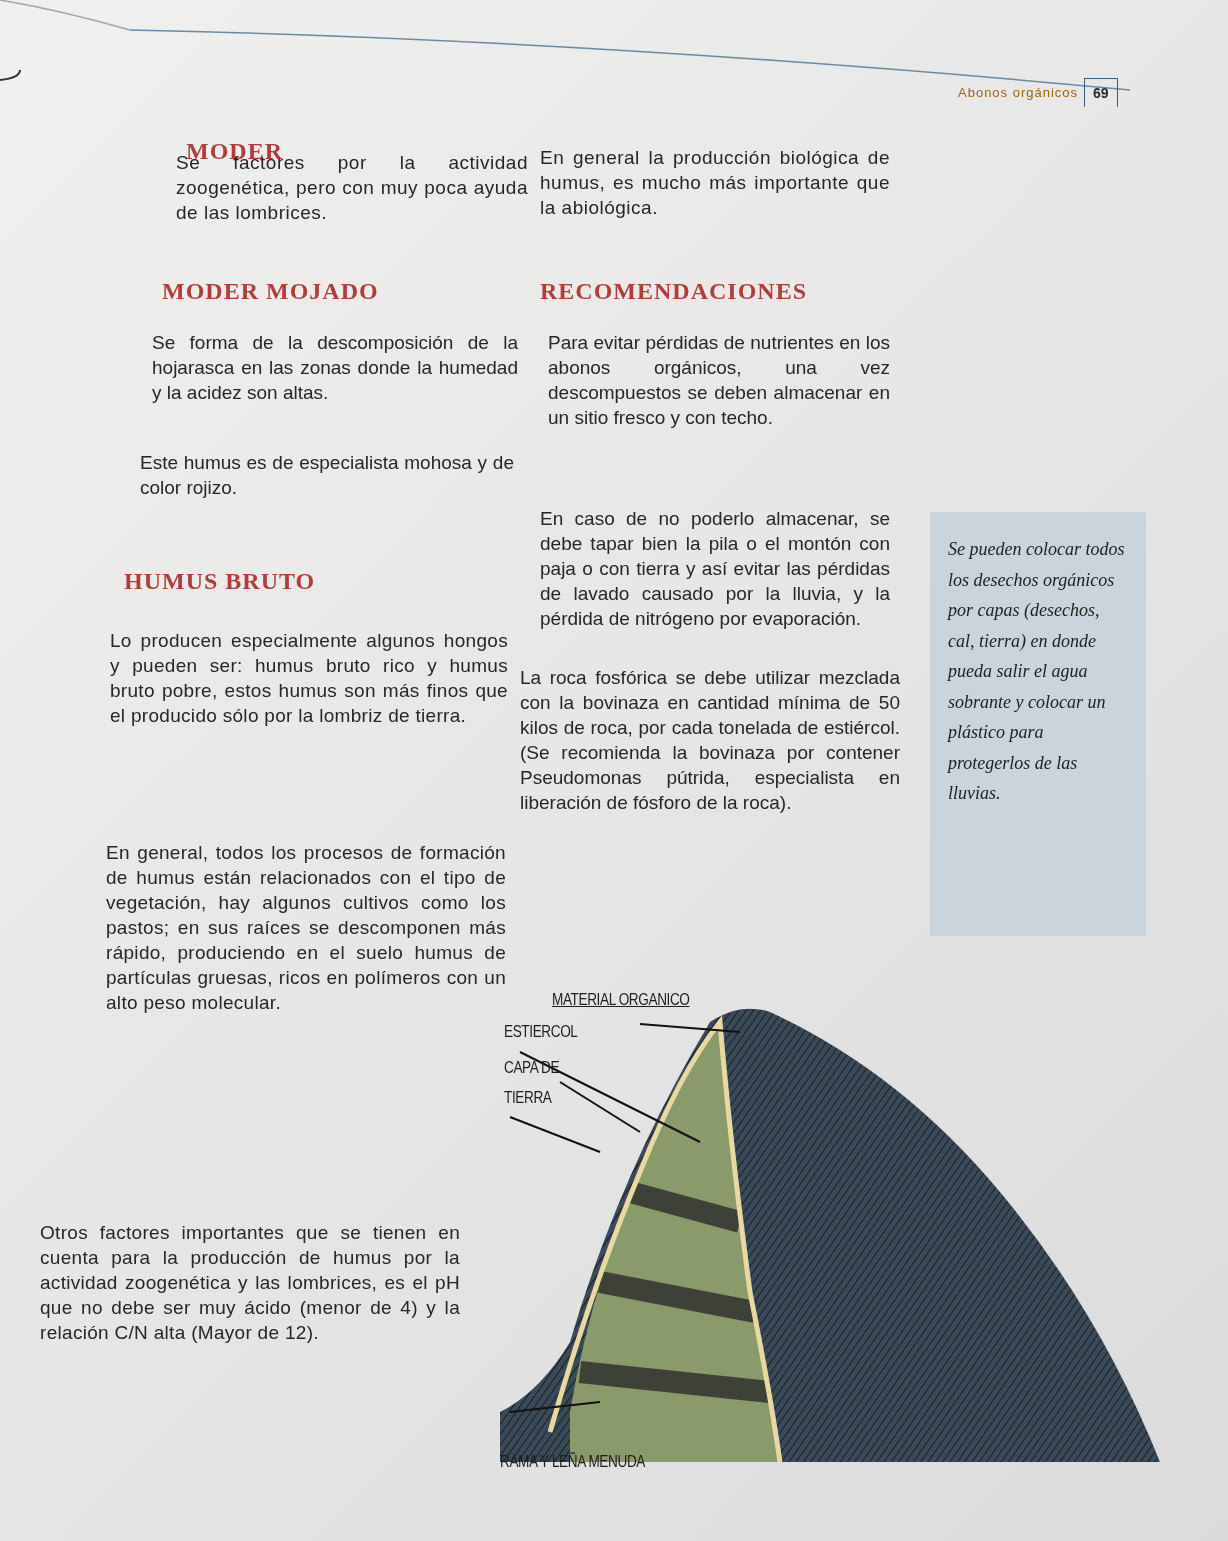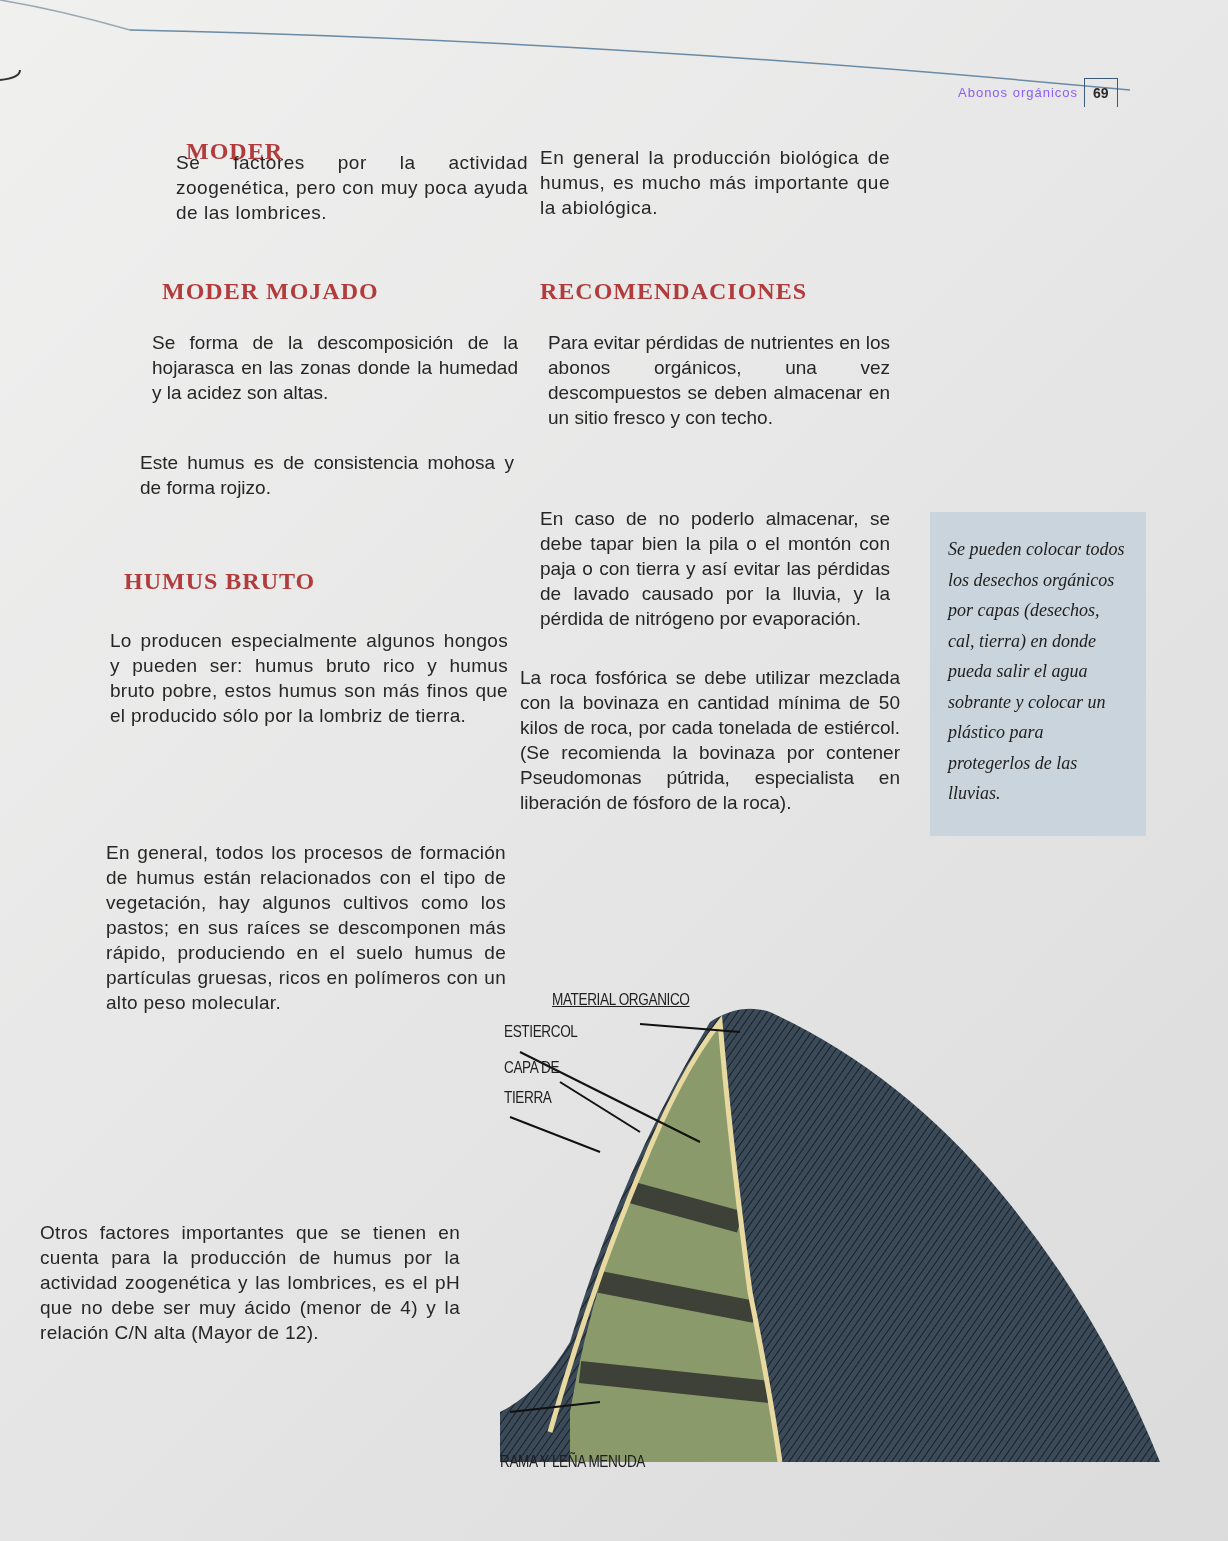--- a/index.html
+++ b/index.html
@@ -1,25 +1,25 @@
 <!DOCTYPE html>
 <html><head>
 <meta charset="utf-8">
 <style>
   html,body{margin:0;padding:0;}
   body{width:1228px;height:1541px;position:relative;overflow:hidden;
     background:linear-gradient(135deg,#f0f0ef 0%,#e6e7e6 45%,#dadbda 100%);
     font-family:"Liberation Sans",sans-serif;color:#2a2a2a;}
   .page-edge{position:absolute;left:0;top:0;width:1228px;height:1541px;pointer-events:none;}
   .header{position:absolute;left:958px;top:78px;display:flex;align-items:center;}
-  .header-title{font-size:13px;letter-spacing:1px;color:#8b5cf6;}
+  .header-title{font-size:13px;letter-spacing:1px;color:#a16207;}
   .page-num{margin-left:6px;border:1px solid #3a5a7a;border-bottom:none;padding:6px 8px;font-weight:bold;font-size:14px;}
   .heading{position:absolute;font-family:"Liberation Serif",serif;font-weight:bold;color:#b23c3c;font-size:24px;letter-spacing:1px;}
   .para{position:absolute;font-size:19px;line-height:25px;text-align:justify;color:#262626;}
-  .sidebar{position:absolute;left:930px;top:512px;width:216px;height:324px;background:#c9d4dc;}
+  .sidebar{position:absolute;left:930px;top:512px;width:216px;height:424px;background:#c9d4dc;}
   .sidebar-text{position:absolute;left:18px;top:22px;width:180px;font-family:"Liberation Serif",serif;font-style:italic;font-size:18px;line-height:30.5px;color:#1e1e1e;}
   .diagram{position:absolute;left:480px;top:992px;width:700px;height:500px;}
   .label{position:absolute;font-family:"Liberation Sans",sans-serif;font-size:17px;letter-spacing:-0.5px;color:#1e1e1e;transform:scaleX(0.8);transform-origin:left;}
 </style>
 </head>
 <body>
 
 <svg class="page-edge" viewBox="0 0 1228 1541">
   <path d="M0 0 Q60 10 130 30" stroke="#9aa8b4" fill="none" stroke-width="1.5"></path>
   <path d="M130 30 Q600 40 1130 90" stroke="#6a8aa6" fill="none" stroke-width="1.5"></path>
@@ -31,21 +31,21 @@
   <span class="page-num">69</span>
 </div>
 
 <div class="heading" style="left:186px;top:98px;margin-top:40px;">MODER</div>
 <div class="para" style="left:176px;top:150px;width:352px;letter-spacing:0.5px;">Se factores por la actividad zoogenética, pero con muy poca ayuda de las lombrices.</div>
 
 <div class="para" style="left:540px;top:145px;width:350px;letter-spacing:0.5px;">En general la producción biológica de humus, es mucho más importante que la abiológica.</div>
 
 <div class="heading" style="left:162px;top:278px;">MODER MOJADO</div>
 <div class="para" style="left:152px;top:330px;width:366px;">Se forma de la descomposición de la hojarasca en las zonas donde la humedad y la acidez son altas.</div>
-<div class="para" style="left:140px;top:450px;width:374px;">Este humus es de consistencia mohosa y de forma rojizo.</div>
+<div class="para" style="left:140px;top:450px;width:374px;">Este humus es de especialista mohosa y de color rojizo.</div>
 
 <div class="heading" style="left:540px;top:278px;">RECOMENDACIONES</div>
 <div class="para" style="left:548px;top:330px;width:342px;">Para evitar pérdidas de nutrientes en los abonos orgánicos, una vez descompuestos se deben almacenar en un sitio fresco y con techo.</div>
 <div class="para" style="left:540px;top:470px;width:350px;margin-top:36px;">En caso de no poderlo almacenar, se debe tapar bien la pila o el montón con paja o con tierra y así evitar las pérdidas de lavado causado por la lluvia, y la pérdida de nitrógeno por evaporación.</div>
 <div class="para" style="left:520px;top:665px;width:380px;">La roca fosfórica se debe utilizar mezclada con la bovinaza en cantidad mínima de 50 kilos de roca, por cada tonelada de estiércol. (Se recomienda la bovinaza por contener Pseudomonas pútrida, especialista en liberación de fósforo de la roca).</div>
 
 <div class="heading" style="left:124px;top:568px;">HUMUS BRUTO</div>
 <div class="para" style="left:110px;top:628px;width:398px;letter-spacing:0.3px;">Lo producen especialmente algunos hongos y pueden ser: humus bruto rico y humus bruto pobre, estos humus son más finos que el producido sólo por la lombriz de tierra.</div>
 <div class="para" style="left:78px;top:840px;width:400px;letter-spacing:0.3px;margin-left:28px;">En general, todos los procesos de formación de humus están relacionados con el tipo de vegetación, hay algunos cultivos como los pastos; en sus raíces se descomponen más rápido, produciendo en el suelo humus de partículas gruesas, ricos en polímeros con un alto peso molecular.</div>
 <div class="para" style="left:40px;top:1220px;width:420px;letter-spacing:0.3px;">Otros factores importantes que se tienen en cuenta para la producción de humus por la actividad zoogenética y las lombrices, es el pH que no debe ser muy ácido (menor de 4) y la relación C/N alta (Mayor de 12).</div>

